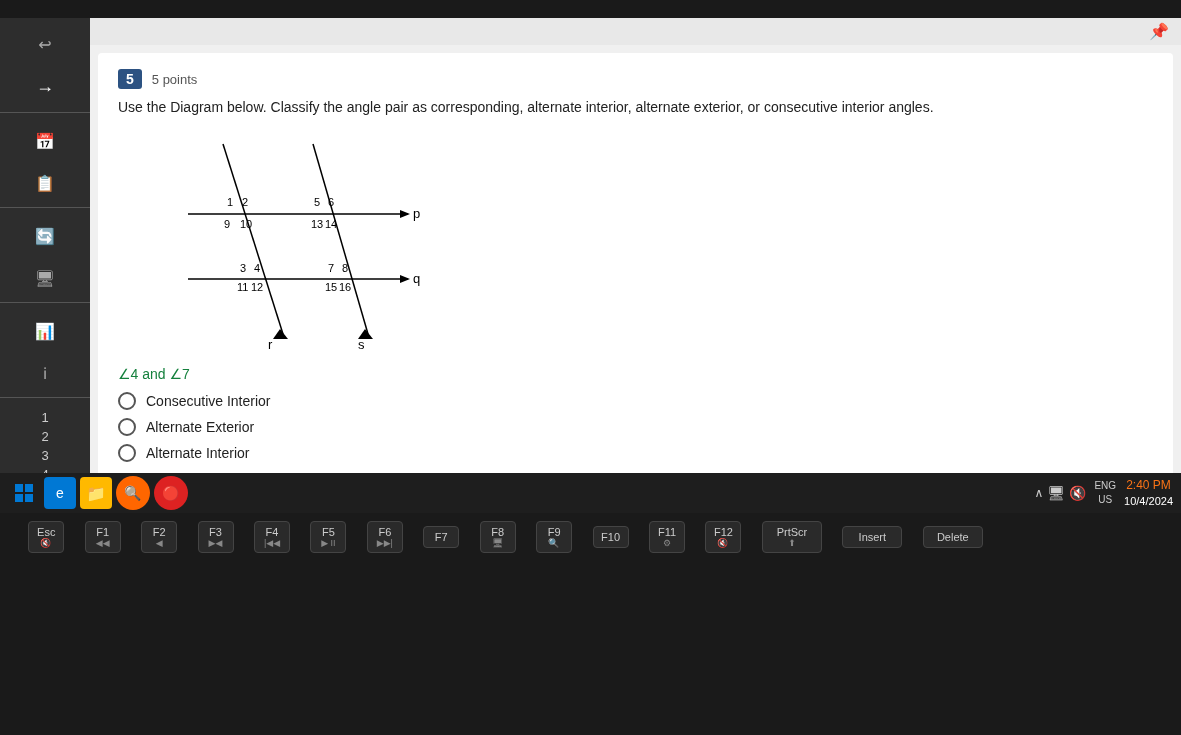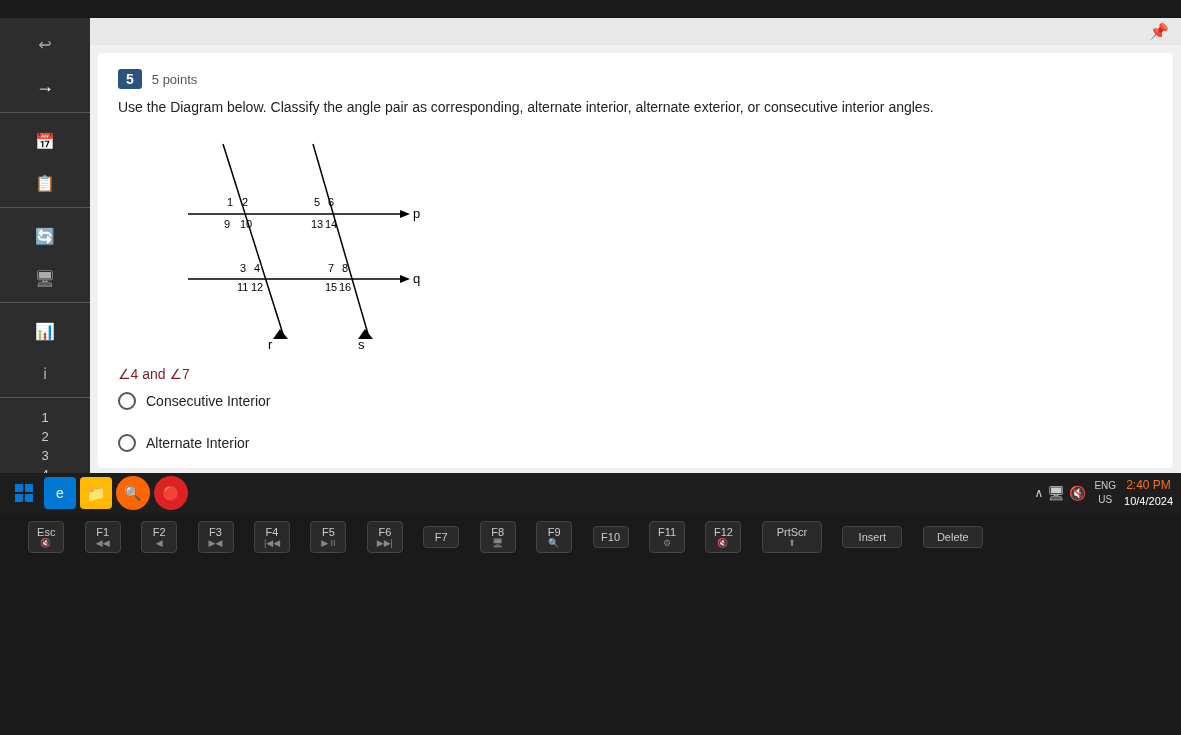--- a/index.html
+++ b/index.html
@@ -204,30 +204,30 @@
       margin: 12px 0;
       padding: 0 10px;
     }
 
     .diagram-svg {
       display: block;
     }
 
     .angle-label {
       font-size: 14px;
-      color: #7f1d1d;
+      color: #15803d;
       margin: 12px 0 10px 0;
       font-weight: 500;
     }
 
     
     .answer-options {
       display: flex;
       flex-direction: column;
-      gap: 24px;
+      gap: 8px;
       margin-top: 8px;
     }
 
     .answer-option {
       display: flex;
       align-items: center;
       gap: 10px;
       cursor: pointer;
     }
 
@@ -412,20 +412,24 @@
 
       <div class="angle-label">∠4 and ∠7</div>
 
       <div class="answer-options">
         <div class="answer-option">
           <div class="radio-circle"></div>
           <span class="option-text">Consecutive Interior</span>
         </div>
         <div class="answer-option">
           <div class="radio-circle"></div>
+          <span class="option-text">Alternate Exterior</span>
+        </div>
+        <div class="answer-option">
+          <div class="radio-circle"></div>
           <span class="option-text">Alternate Interior</span>
         </div>
       </div>
 
     </div>
   </div>
 </div>
 
 <div class="taskbar">
   <div class="taskbar-left">

